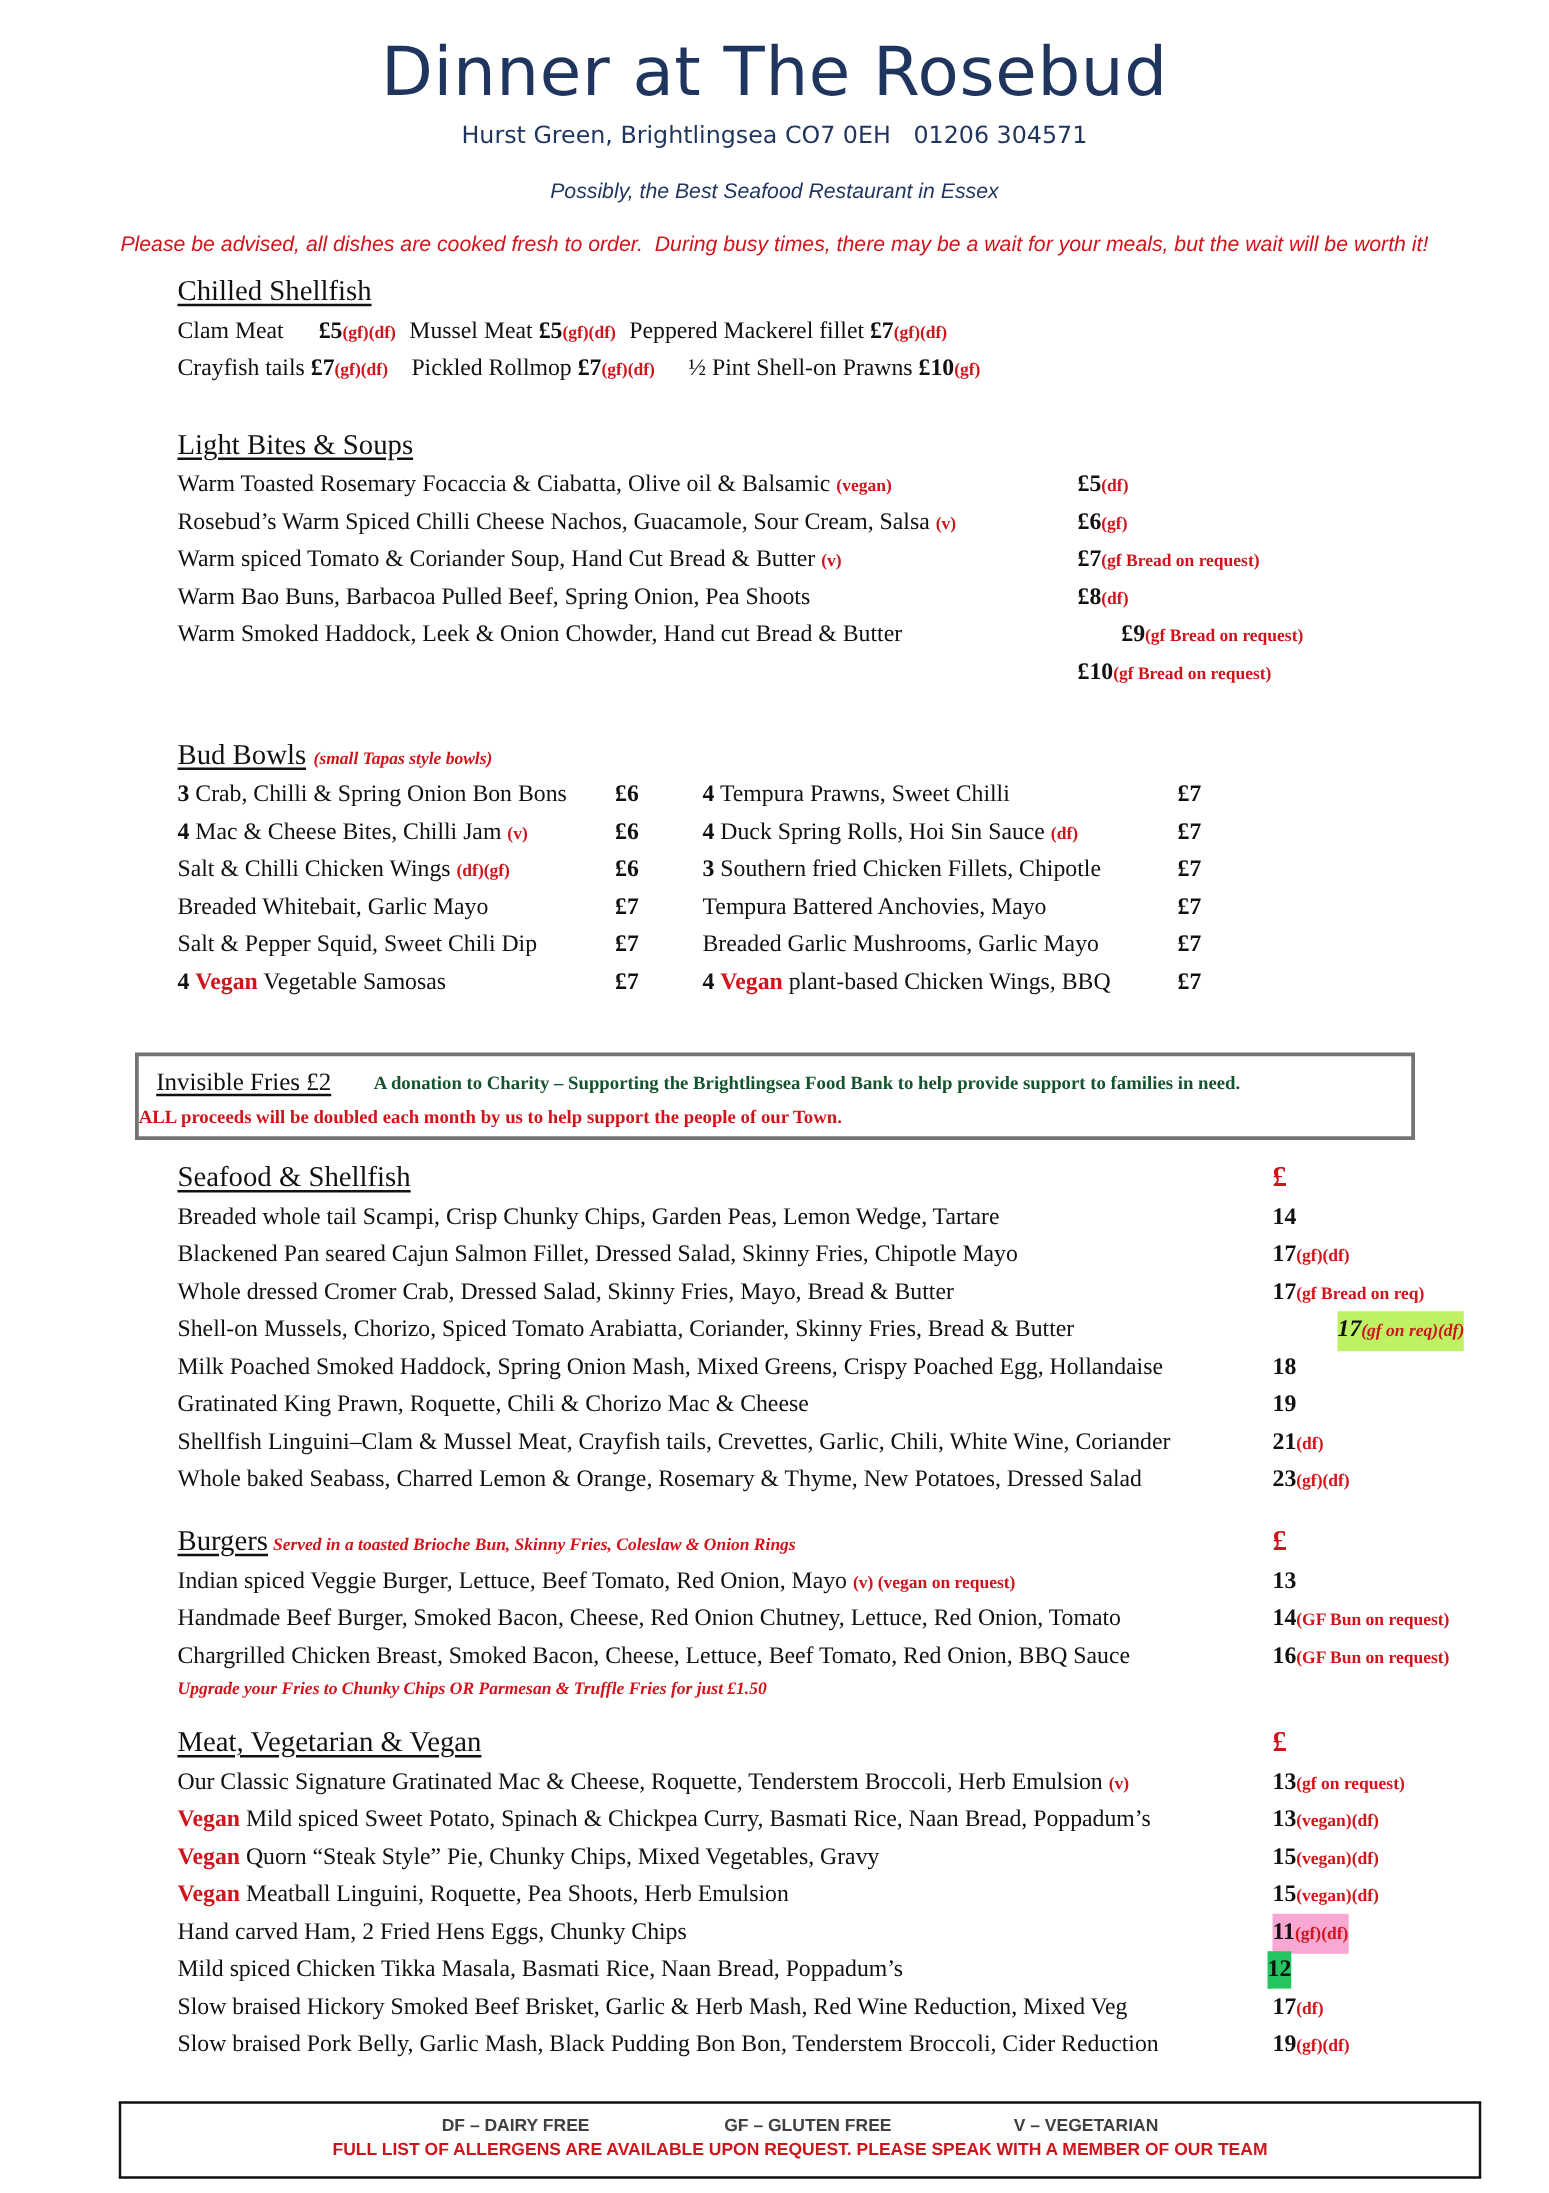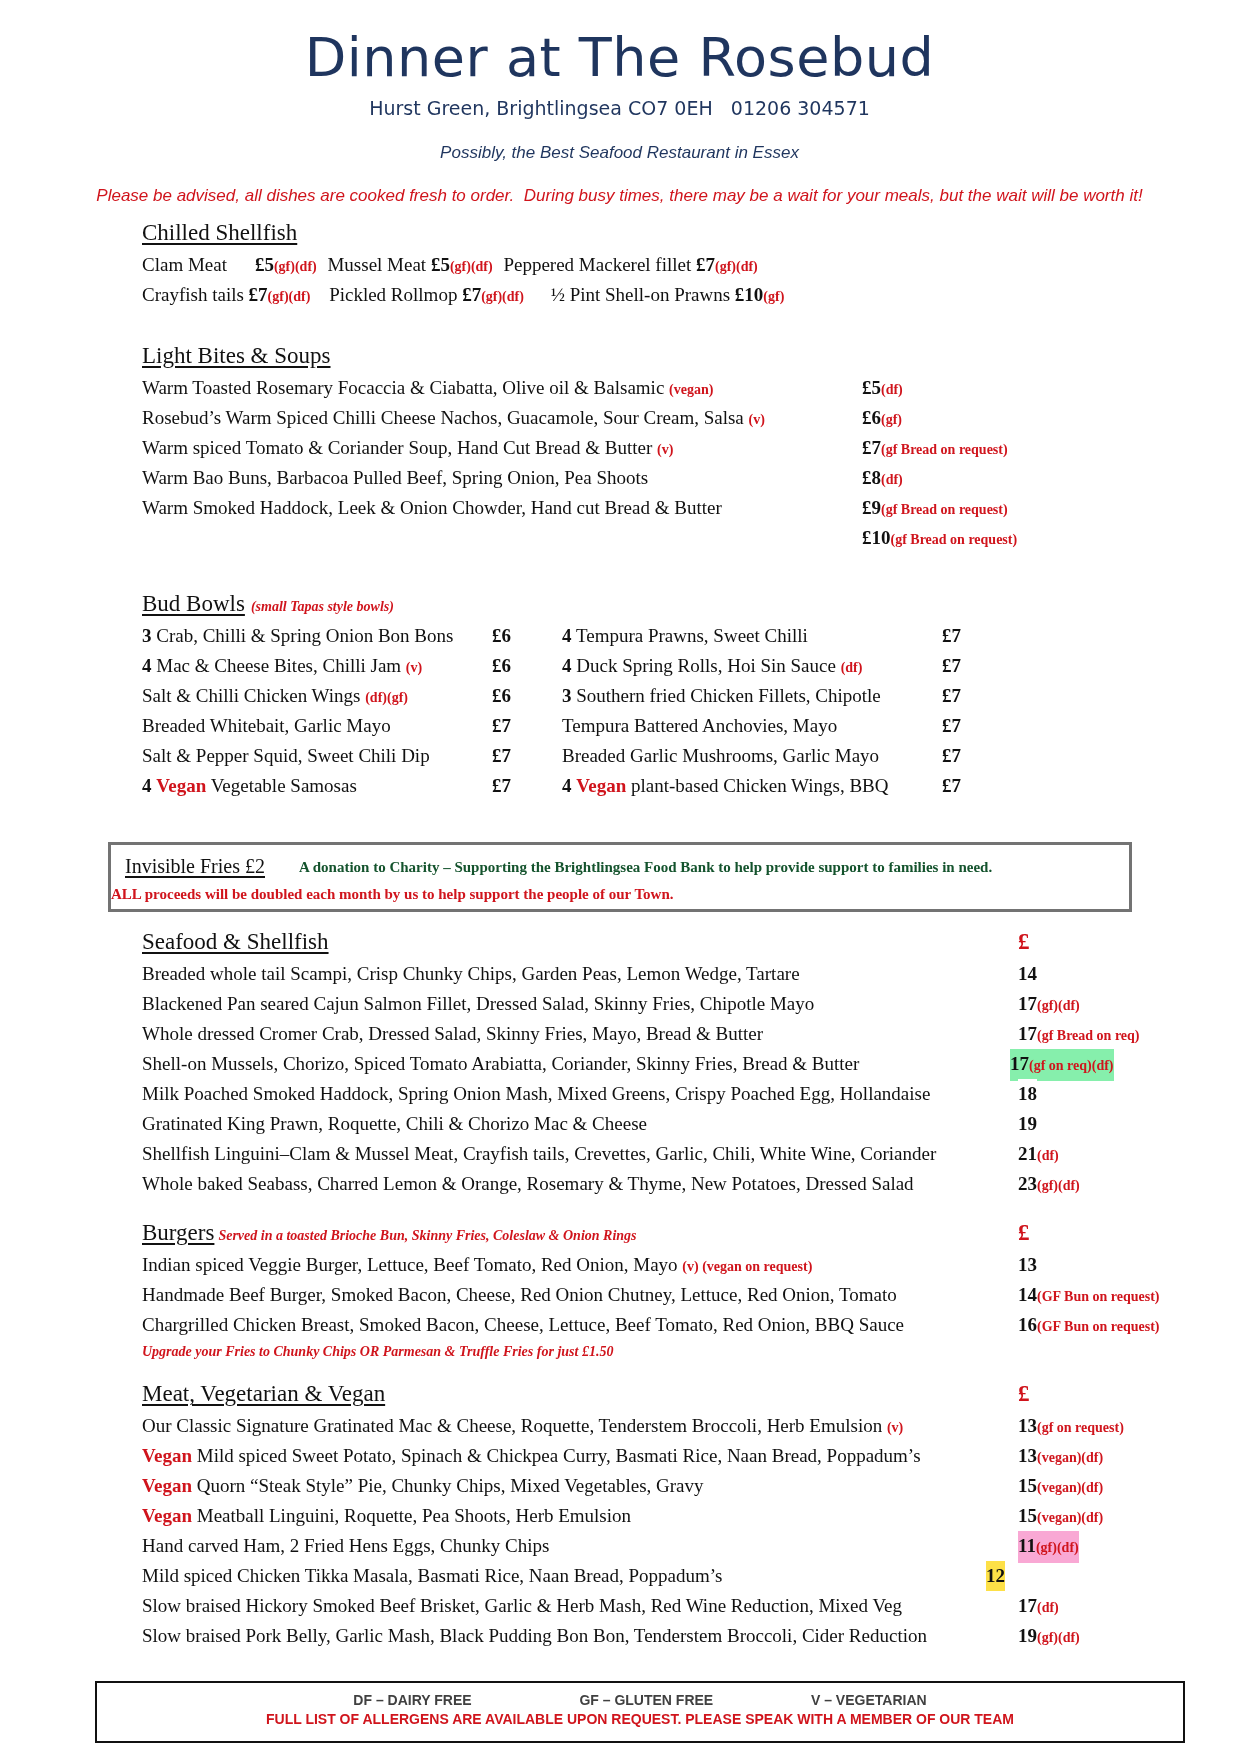--- a/index.html
+++ b/index.html
@@ -51,21 +51,21 @@
   </div>
 </div>
 
 <div class="section" style="top:339px;width:960px;">
   <div class="sec-head" style="height:34px;line-height:34px;">Light Bites &amp; Soups</div>
   <div id="lb-rows">
       <div class="row"><span>Warm Toasted Rosemary Focaccia &amp; Ciabatta, Olive oil &amp; Balsamic</span> <span class="tag">(vegan)</span><span class="pcol" style="left:720px;top:0;"><span class="price">£5</span><span class="tag">(df)</span></span></div>
       <div class="row"><span>Rosebud’s Warm Spiced Chilli Cheese Nachos, Guacamole, Sour Cream, Salsa</span> <span class="tag">(v)</span><span class="pcol" style="left:720px;top:0;"><span class="price">£6</span><span class="tag">(gf)</span></span></div>
       <div class="row"><span>Warm spiced Tomato &amp; Coriander Soup, Hand Cut Bread &amp; Butter</span> <span class="tag">(v)</span><span class="pcol" style="left:720px;top:0;"><span class="price">£7</span><span class="tag">(gf Bread on request)</span></span></div>
       <div class="row"><span>Warm Bao Buns, Barbacoa Pulled Beef, Spring Onion, Pea Shoots</span><span class="pcol" style="left:720px;top:0;"><span class="price">£8</span><span class="tag">(df)</span></span></div>
-      <div class="row"><span>Warm Smoked Haddock, Leek &amp; Onion Chowder, Hand cut Bread &amp; Butter</span><span class="pcol" style="left:720px;top:0;text-align:right;"><span class="price">£9</span><span class="tag">(gf Bread on request)</span></span></div>
+      <div class="row"><span>Warm Smoked Haddock, Leek &amp; Onion Chowder, Hand cut Bread &amp; Butter</span><span class="pcol" style="left:755px;top:0;text-align:right;"><span class="price">£9</span><span class="tag">(gf Bread on request)</span></span></div>
       <div class="row"><span class="pcol" style="left:720px;top:0;"><span class="price">£10</span><span class="tag">(gf Bread on request)</span></span></div>
     </div>
 </div>
 
 <div class="section" style="top:587px;width:840px;">
   <div style="height:34px;line-height:34px;"><span class="sec-head">Bud Bowls</span><span class="sec-sub">(small Tapas style bowls)</span></div>
   <div id="bb-rows" style="position:relative;">
       <div class="row">
         <span class="pcol" style="left:0px;top:0;"><span class="price">3</span> <span>Crab, Chilli &amp; Spring Onion Bon Bons</span></span>
         <span class="pcol price" style="left:350px;top:0;">£6</span>
@@ -110,21 +110,21 @@
   <div class="charity-line1">A donation to Charity – Supporting the Brightlingsea Food Bank to help provide support to families in need.</div>
   <div class="charity-line2">ALL proceeds will be doubled each month by us to help support the people of our Town.</div>
 </div>
 
 <div class="section" style="top:925px;width:1050px;">
   <div style="height:34px;line-height:34px;position:relative;"><span class="sec-head">Seafood &amp; Shellfish</span><span class="pound-head" style="left:876px;top:0;">£</span></div>
   <div id="sf-rows">
       <div class="row"><span>Breaded whole tail Scampi, Crisp Chunky Chips, Garden Peas, Lemon Wedge, Tartare</span><span class="pcol" style="left:876px;top:0;background:#fff;"><span class="price">14</span></span></div>
       <div class="row"><span>Blackened Pan seared Cajun Salmon Fillet, Dressed Salad, Skinny Fries, Chipotle Mayo</span><span class="pcol" style="left:876px;top:0;background:#fff;"><span class="price">17</span><span class="tag">(gf)(df)</span></span></div>
       <div class="row"><span>Whole dressed Cromer Crab, Dressed Salad, Skinny Fries, Mayo, Bread &amp; Butter</span><span class="pcol" style="left:876px;top:0;background:#fff;"><span class="price">17</span><span class="tag">(gf Bread on req)</span></span></div>
-      <div class="row"><span>Shell-on Mussels, Chorizo, Spiced Tomato Arabiatta, Coriander, Skinny Fries, Bread &amp; Butter</span><span class="pcol" style="left:868px;top:0;background:#86efac;"><span class="price">17</span><span class="tag">(gf on req)(df)</span></span></div>
+      <div class="row"><span>Shell-on Mussels, Chorizo, Spiced Tomato Arabiatta, Coriander, Skinny Fries, Bread &amp; Butter</span><span class="pcol" style="left:928px;top:0;background:#bef264;font-style:italic;"><span class="price">17</span><span class="tag">(gf on req)(df)</span></span></div>
       <div class="row"><span>Milk Poached Smoked Haddock, Spring Onion Mash, Mixed Greens, Crispy Poached Egg, Hollandaise</span><span class="pcol" style="left:876px;top:0;background:#fff;"><span class="price">18</span></span></div>
       <div class="row"><span>Gratinated King Prawn, Roquette, Chili &amp; Chorizo Mac &amp; Cheese</span><span class="pcol" style="left:876px;top:0;background:#fff;"><span class="price">19</span></span></div>
       <div class="row"><span>Shellfish Linguini–Clam &amp; Mussel Meat, Crayfish tails, Crevettes, Garlic, Chili, White Wine, Coriander</span><span class="pcol" style="left:876px;top:0;background:#fff;"><span class="price">21</span><span class="tag">(df)</span></span></div>
       <div class="row"><span>Whole baked Seabass, Charred Lemon &amp; Orange, Rosemary &amp; Thyme, New Potatoes, Dressed Salad</span><span class="pcol" style="left:876px;top:0;background:#fff;"><span class="price">23</span><span class="tag">(gf)(df)</span></span></div>
     </div>
 </div>
 
 <div class="section" style="top:1216px;width:1050px;">
   <div style="height:34px;line-height:34px;position:relative;"><span class="sec-head">Burgers</span><span class="sec-sub" style="margin-left:4px;">Served in a toasted Brioche Bun, Skinny Fries, Coleslaw &amp; Onion Rings</span><span class="pound-head" style="left:876px;top:0;">£</span></div>
   <div id="bg-rows">
@@ -136,21 +136,21 @@
 </div>
 
 <div class="section" style="top:1377px;width:1050px;">
   <div style="height:34px;line-height:34px;position:relative;"><span class="sec-head">Meat, Vegetarian &amp; Vegan</span><span class="pound-head" style="left:876px;top:0;">£</span></div>
   <div id="mv-rows">
       <div class="row"><span>Our Classic Signature Gratinated Mac &amp; Cheese, Roquette, Tenderstem Broccoli, Herb Emulsion</span> <span class="tag">(v)</span><span class="pcol" style="left:876px;top:0;background:#fff;"><span class="price">13</span><span class="tag">(gf on request)</span></span></div>
       <div class="row"><span class="red-word">Vegan</span> <span>Mild spiced Sweet Potato, Spinach &amp; Chickpea Curry, Basmati Rice, Naan Bread, Poppadum’s</span><span class="pcol" style="left:876px;top:0;background:#fff;"><span class="price">13</span><span class="tag">(vegan)(df)</span></span></div>
       <div class="row"><span class="red-word">Vegan</span> <span>Quorn “Steak Style” Pie, Chunky Chips, Mixed Vegetables, Gravy</span><span class="pcol" style="left:876px;top:0;background:#fff;"><span class="price">15</span><span class="tag">(vegan)(df)</span></span></div>
       <div class="row"><span class="red-word">Vegan</span> <span>Meatball Linguini, Roquette, Pea Shoots, Herb Emulsion</span><span class="pcol" style="left:876px;top:0;background:#fff;"><span class="price">15</span><span class="tag">(vegan)(df)</span></span></div>
       <div class="row"><span>Hand carved Ham, 2 Fried Hens Eggs, Chunky Chips</span><span class="pcol" style="left:876px;top:0;background:#f9a8d4;"><span class="price">11</span><span class="tag">(gf)(df)</span></span></div>
-      <div class="row"><span>Mild spiced Chicken Tikka Masala, Basmati Rice, Naan Bread, Poppadum’s</span><span class="pcol" style="left:844px;top:0;background:#fde047;"><span class="price">12</span></span></div>
+      <div class="row"><span>Mild spiced Chicken Tikka Masala, Basmati Rice, Naan Bread, Poppadum’s</span><span class="pcol" style="left:872px;top:0;background:#22c55e;"><span class="price">12</span></span></div>
       <div class="row"><span>Slow braised Hickory Smoked Beef Brisket, Garlic &amp; Herb Mash, Red Wine Reduction, Mixed Veg</span><span class="pcol" style="left:876px;top:0;background:#fff;"><span class="price">17</span><span class="tag">(df)</span></span></div>
       <div class="row"><span>Slow braised Pork Belly, Garlic Mash, Black Pudding Bon Bon, Tenderstem Broccoli, Cider Reduction</span><span class="pcol" style="left:876px;top:0;background:#fff;"><span class="price">19</span><span class="tag">(gf)(df)</span></span></div>
     </div>
 </div>
 
 <div class="legend-box">
   <div class="legend-line1">
     <span>DF – DAIRY FREE</span>
     <span style="width:100px;"></span>
     <span>GF – GLUTEN FREE</span>

